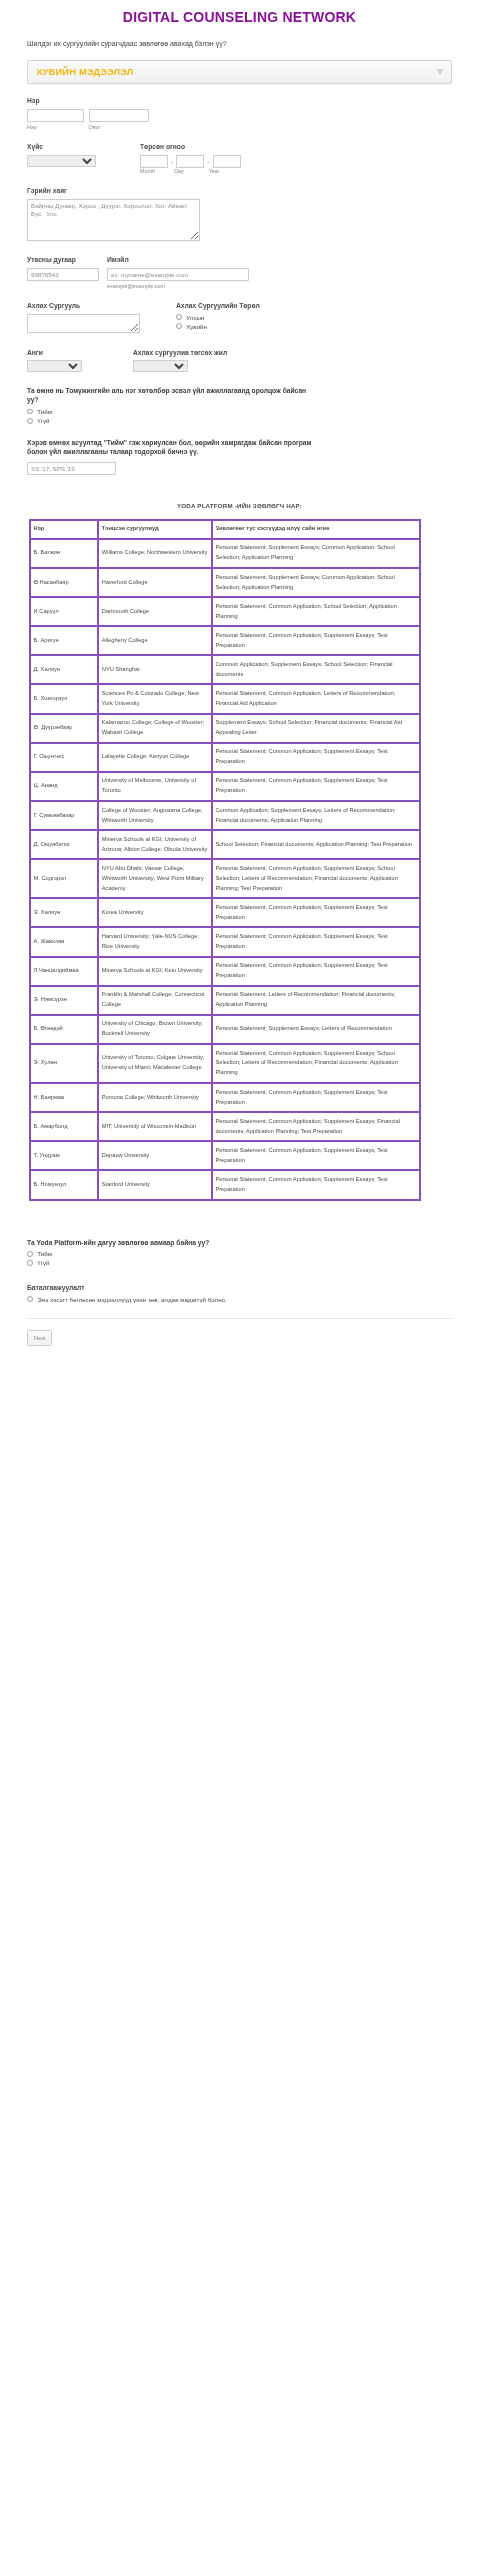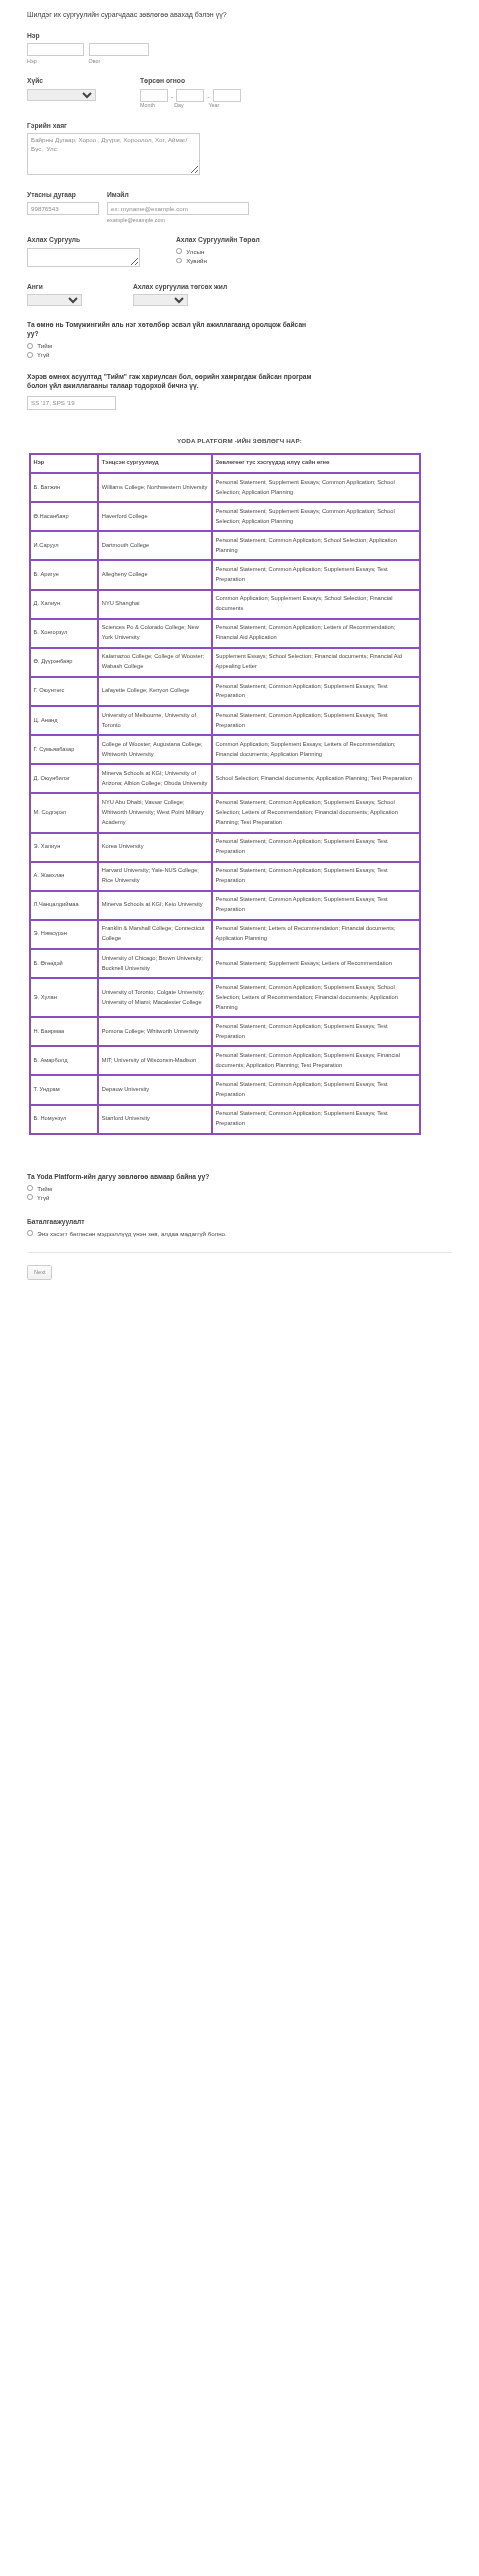--- a/index.html
+++ b/index.html
@@ -195,23 +195,28 @@
     font-size: 5.7px;
     font-family: "Liberation Sans", sans-serif;
     cursor: pointer;
   }
 </style>
 </head>
 <body>
 
 <div class="page">
 
+  <h1 class="brand-title">DIGITAL COUNSELING NETWORK</h1>
 
   <div class="intro-question">Шилдэг их сургуулийн сурагчдаас зөвлөгөө авахад бэлэн үү?</div>
 
+  <div class="section-bar">
+    <span class="section-bar-title">ХУВИЙН МЭДЭЭЛЭЛ</span>
+    <span class="section-bar-caret"></span>
+  </div>
 
   
   <div class="field-block">
     <div class="field-label">Нэр</div>
     <div class="row-inline name-row">
       <div class="col">
         <input class="txt name-first" type="text" value="" style="">
         <div class="sub-label">Нэр</div>
       </div>
       <div class="col">

